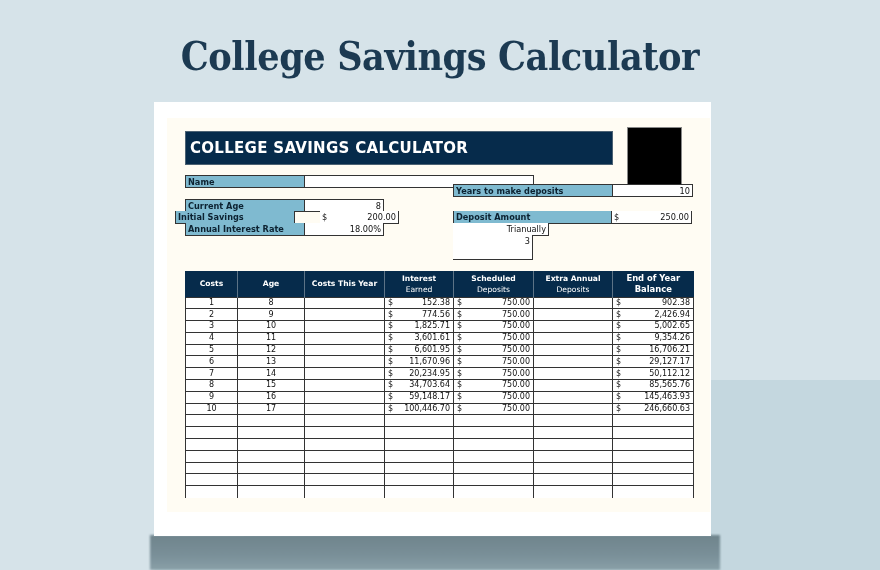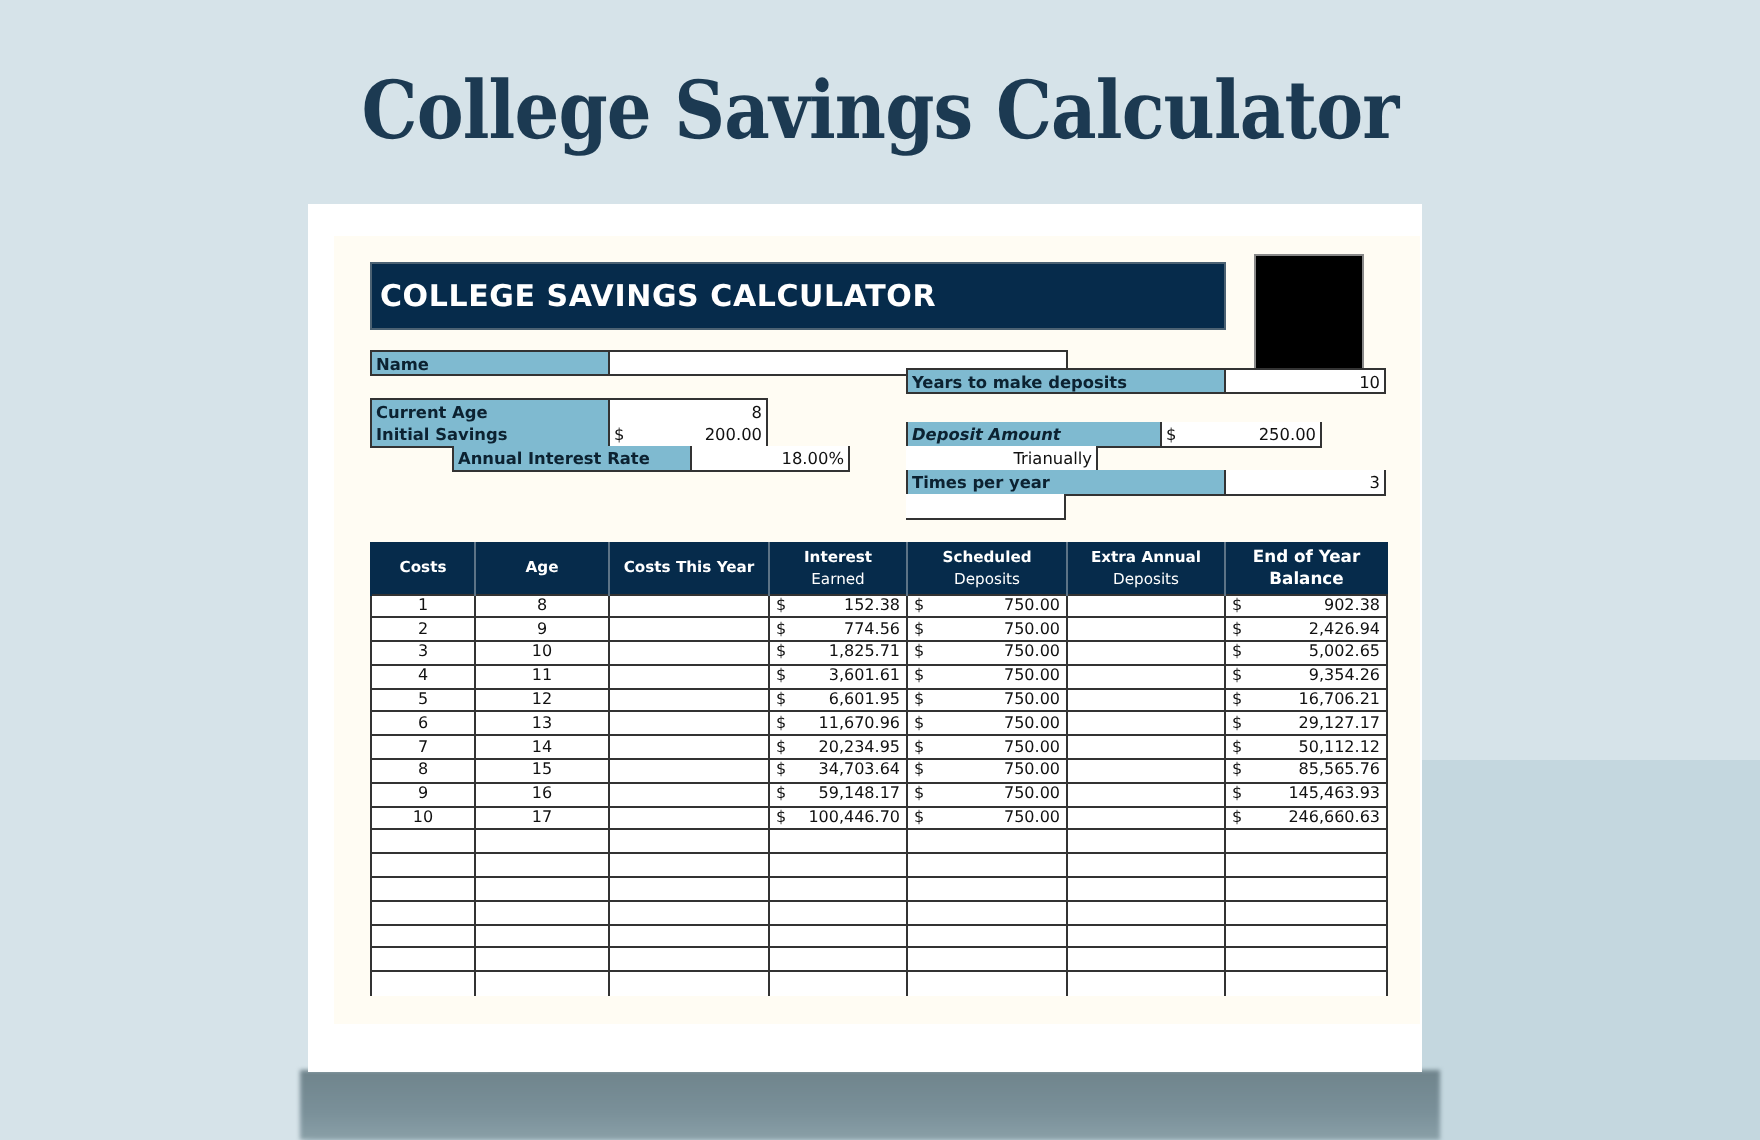--- a/index.html
+++ b/index.html
@@ -95,56 +95,55 @@
     <div class="val" style="width:229px;"></div>
   </div>
 
   <div class="stack">
     <div class="row" style="left:31px; top:97px;">
       <div class="lbl" style="width:120px;">Current Age</div>
       <div class="val right" style="width:79px;">
           <span>8</span>
         </div>
     </div>
-    <div class="row" style="left:31px; top:109px;">
+    <div class="row" style="left:21px; top:109px;gap:25px;">
       <div class="lbl" style="width:120px; border-top:none;">Initial Savings</div>
       <div class="val" style="width:79px; border-top:none;">
         <span>$</span>
         <span>200.00</span>
       </div>
     </div>
     <div class="row" style="left:31px; top:121px;">
-      <div class="lbl" style="width:120px; border-top:none;margin-left:41px;">Annual Interest Rate</div>
+      <div class="lbl" style="width:120px; border-top:none;">Annual Interest Rate</div>
       <div class="val right" style="width:79px; border-top:none;">
           <span>18.00%</span>
         </div>
     </div>
   </div>
 
   <div class="stack">
     <div class="row" style="left:299px; top:82px;justify-content:center;">
       <div class="lbl" style="width:160px;">Years to make deposits</div>
       <div class="val right" style="width:80px;">
           <span>10</span>
         </div>
     </div>
     <div class="row" style="left:299px; top:109px;">
-      <div class="lbl" style="width:128px; border-top:none;font-style:italic;">Deposit Amount</div>
+      <div class="lbl" style="width:159px; border-top:none;">Deposit Amount</div>
       <div class="val" style="width:80px; border-top:none;">
         <span>$</span>
         <span>250.00</span>
       </div>
     </div>
     <div class="row" style="left:299px; top:121px;">
       <div class="val right" style="width:96px; border-top:none;">
           <span>Trianually</span>
         </div>
     </div>
     <div class="row" style="left:299px; top:133px;">
-      <div class="lbl" style="width:160px; border-top:none;">Times per year</div>
       <div class="val right" style="width:80px; border-top:none;">
           <span>3</span>
         </div>
     </div>
     <div class="row" style="left:299px; top:145px;">
       <div class="val right" style="width:80px; border-top:none;">
           <span></span>
         </div>
     </div>
   </div>

